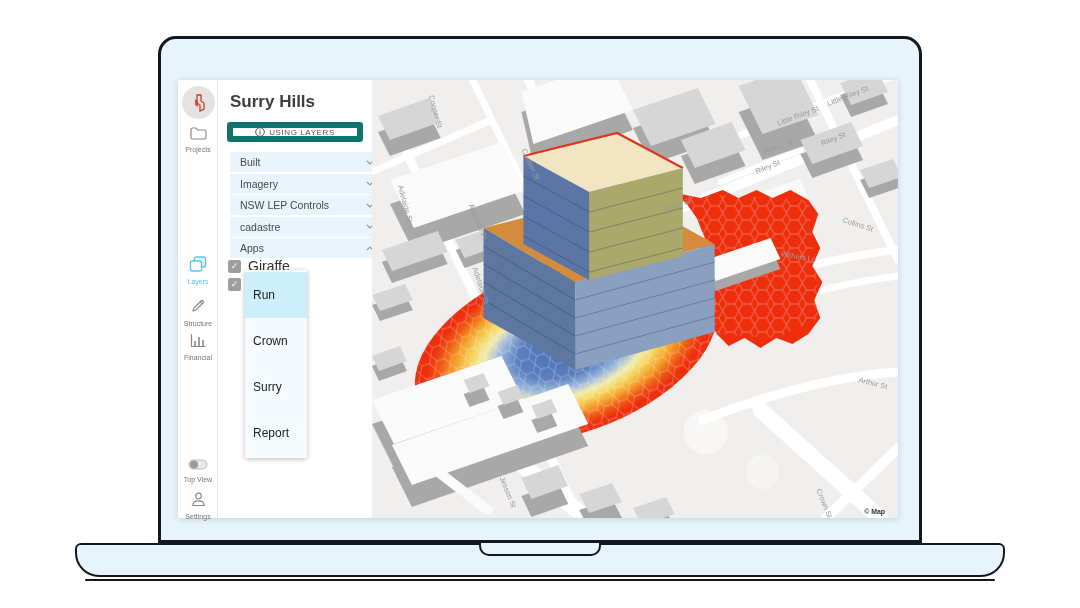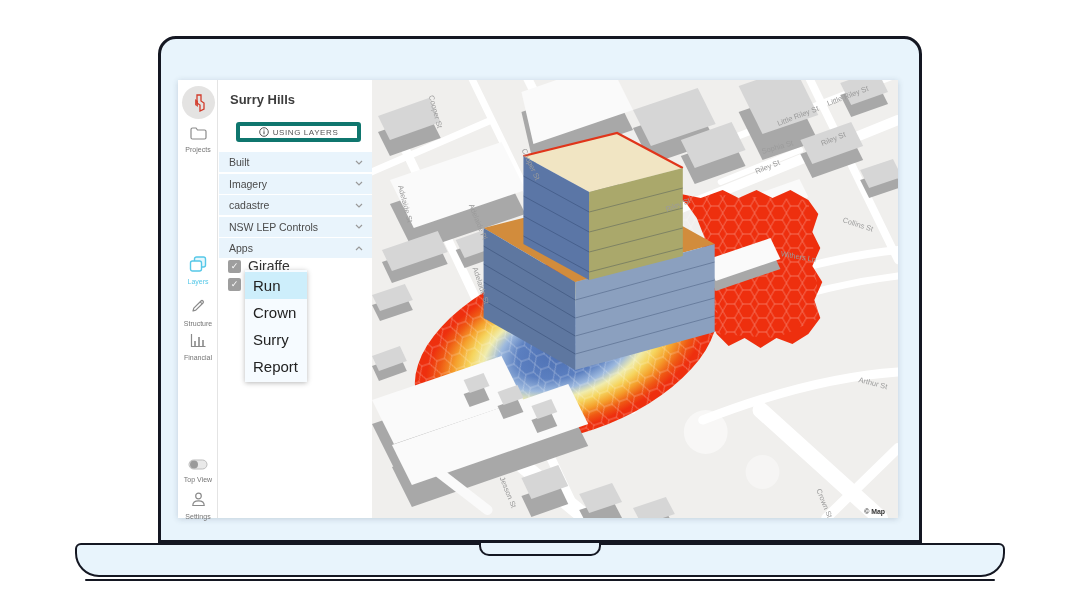--- a/index.html
+++ b/index.html
@@ -30,36 +30,36 @@
   
   .rail{position:relative;width:40px;border-right:1px solid #e4e4e4;flex:none;}
   .rail-item{position:absolute;left:0;width:40px;text-align:center;cursor:pointer;}
   .rail-item .lbl{display:block;font-size:7px;color:#757575;margin-top:2px;}
   .rail-item.active .lbl{color:var(--accent);}
   .logo{position:absolute;left:4px;top:6px;width:33px;height:33px;border-radius:50%;
     background:#e4e3e2;display:flex;align-items:center;justify-content:center;}
 
   
   .panel{position:relative;width:154px;flex:none;}
-  .ptitle{padding:12px 12px 0 12px;font-size:13px;font-weight:600;color:#3d3d3d;}
-  .ulbtn{position:absolute;left:9px;top:42px;width:125px;height:20px;
-    border:4px solid #0f766e;border-radius:3px;background:#fff;
+  .ptitle{padding:12px 12px 0 12px;font-size:17px;font-weight:600;color:#3d3d3d;}
+  .ulbtn{position:absolute;left:9px;top:42px;width:136px;height:20px;
+    border:6px solid #0f766e;border-radius:3px;background:#fff;
     display:flex;align-items:center;justify-content:center;gap:4px;
-    font-size:8px;letter-spacing:.6px;color:#555;cursor:pointer;margin-left:9px;}
-  .rows{position:absolute;left:1px;top:72px;width:154px;}
+    font-size:8px;letter-spacing:.6px;color:#555;cursor:pointer;}
+  .rows{position:absolute;left:12px;top:72px;width:154px;}
   .lrow{height:20px;margin-bottom:1.5px;background:#e9f4fc;display:flex;
     align-items:center;justify-content:space-between;padding:0 10px;cursor:pointer;}
   .lrow .t{font-size:10.5px;color:#4a4a4a;}
   .chk-row{position:absolute;left:10px;display:flex;align-items:center;gap:7px;cursor:pointer;}
   .cbox{width:13px;height:13px;border-radius:2px;background:#9e9e9e;color:#fff;
     font-size:9px;line-height:13px;text-align:center;}
   .chk-row .t{font-size:14px;color:#333;}
   .menu{position:absolute;left:27px;top:190px;width:62px;background:#f6fbff;
     box-shadow:0 1px 5px rgba(0,0,0,.28);padding:2px 0;z-index:5;}
-  .mitem{font-size:15px;color:#222;padding:5px 8px;cursor:pointer;}
+  .mitem{font-size:12px;color:#222;padding:16px 8px;cursor:pointer;}
   .mitem.hl{background:#cdeefb;}
 
   
   .map{position:relative;flex:1;overflow:hidden;cursor:grab;}
   .map svg{display:block;width:100%;height:100%;}
   svg text{font-family:"Liberation Sans",sans-serif;font-size:7.5px;fill:#9b9b9b;}
   svg text.attr{font-size:7px;fill:#333;font-weight:bold;}
   .bs{fill:#a8a8a8;} .bt{fill:#d6d6d6;} .bw{fill:#fafafa;}
   .street{stroke:#ffffff;fill:none;stroke-linecap:round;}
   .fl{stroke:rgba(25,45,80,.30);stroke-width:1;fill:none;}
@@ -144,27 +144,27 @@
                 <path d="M1 1 L4 4 L7 1" fill="none" stroke="#9a9a9a" stroke-width="1.2"></path>
               </svg>
           </div>
           <div class="lrow">
             <span class="t">Imagery</span>
             <svg width="8" height="5" viewBox="0 0 8 5">
                 <path d="M1 1 L4 4 L7 1" fill="none" stroke="#9a9a9a" stroke-width="1.2"></path>
               </svg>
           </div>
           <div class="lrow">
+            <span class="t">NSW LEP Controls</span>
+            <svg width="8" height="5" viewBox="0 0 8 5">
+                <path d="M1 1 L4 4 L7 1" fill="none" stroke="#9a9a9a" stroke-width="1.2"></path>
+              </svg>
+          </div>
+          <div class="lrow">
             <span class="t">cadastre</span>
-            <svg width="8" height="5" viewBox="0 0 8 5">
-                <path d="M1 1 L4 4 L7 1" fill="none" stroke="#9a9a9a" stroke-width="1.2"></path>
-              </svg>
-          </div>
-          <div class="lrow">
-            <span class="t">NSW LEP Controls</span>
             <svg width="8" height="5" viewBox="0 0 8 5">
                 <path d="M1 1 L4 4 L7 1" fill="none" stroke="#9a9a9a" stroke-width="1.2"></path>
               </svg>
           </div>
           <div class="lrow">
             <span class="t">Apps</span>
             <svg width="8" height="5" viewBox="0 0 8 5">
                 <path d="M1 4 L4 1 L7 4" fill="none" stroke="#9a9a9a" stroke-width="1.2"></path>
               </svg>
           </div>

